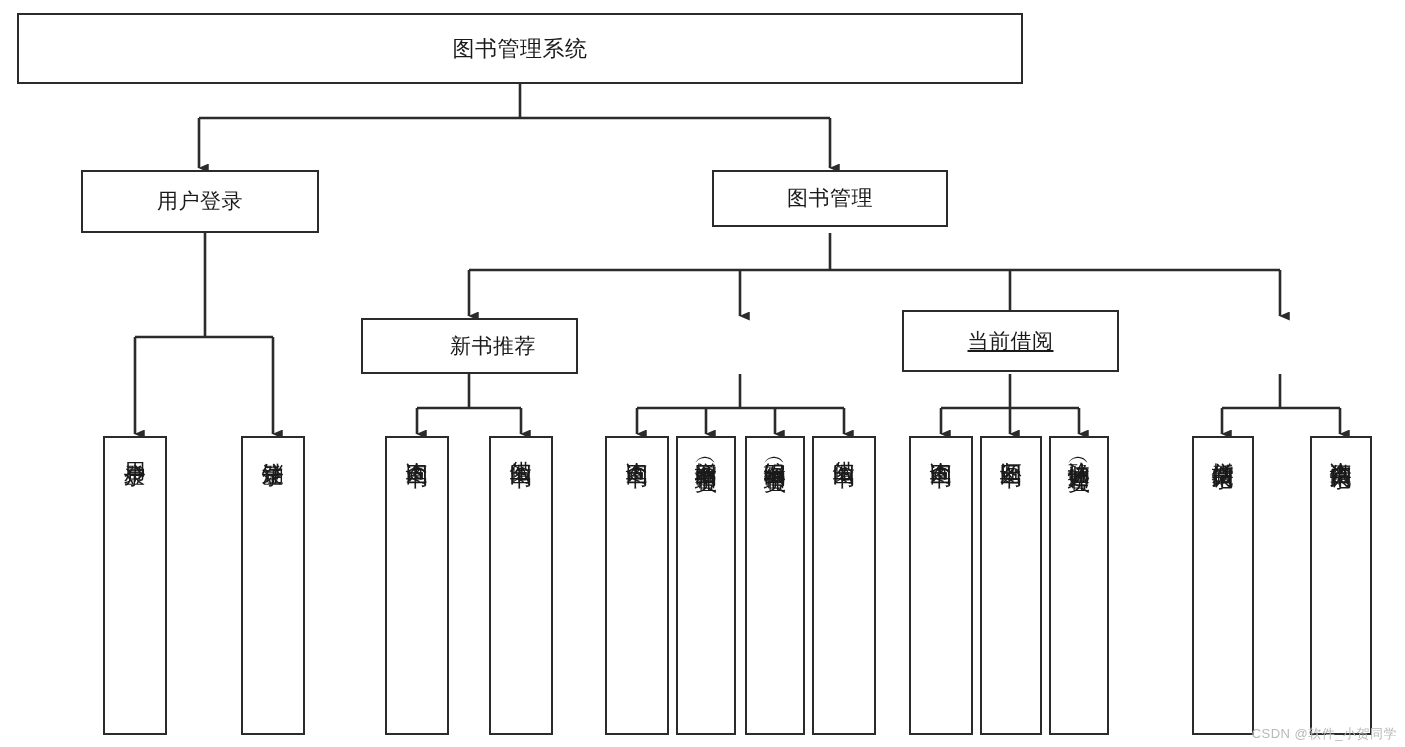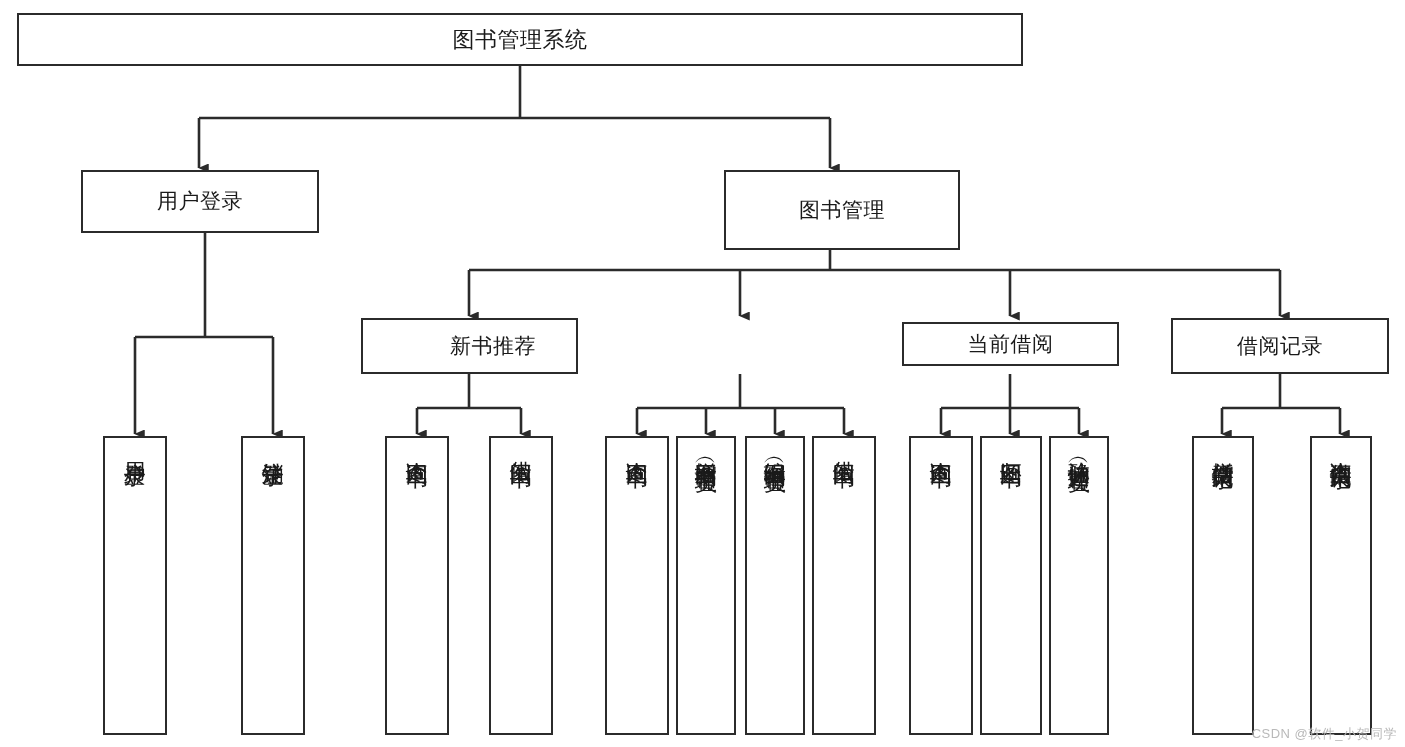--- a/index.html
+++ b/index.html
@@ -115,39 +115,36 @@
       <path d="M 1010 408 L 1010 434" marker-end="url(#arrow)"></path>
       <path d="M 1079 408 L 1079 434" marker-end="url(#arrow)"></path>
 
       <path d="M 1280 374 L 1280 408"></path>
       <path d="M 1222 408 L 1340 408"></path>
       <path d="M 1222 408 L 1222 434" marker-end="url(#arrow)"></path>
       <path d="M 1340 408 L 1340 434" marker-end="url(#arrow)"></path>
     </g>
   </svg>
 
-  <div class="node root" style="left:17px; top:13px; width:1006px; height:53px;">
+  <div class="node root" style="left:17px; top:13px; width:1006px; height:71px;">
     <span class="label">图书管理系统</span>
   </div>
 
   <div class="node lvl1" style="left:81px; top:170px; width:238px; height:63px;">
     <span class="label">用户登录</span>
   </div>
-  <div class="node lvl1" style="left:712px; top:170px; width:236px; height:80px;margin-left:12px;">
+  <div class="node lvl1" style="left:712px; top:170px; width:236px; height:57px;">
     <span class="label">图书管理</span>
   </div>
 
   <div class="node lvl2" style="left:361px; top:318px; width:217px; height:56px;padding-left:47px;">
     <span class="label">新书推荐</span>
   </div>
-  <div class="node lvl2" style="left:902px; top:322px; width:217px; height:44px;">
+  <div class="node lvl2" style="left:902px; top:310px; width:217px; height:62px;text-decoration:underline;">
     <span class="label">当前借阅</span>
-  </div>
-  <div class="node lvl2" style="left:1171px; top:318px; width:218px; height:56px;">
-    <span class="label">借阅记录</span>
   </div>
 
   <div class="node leaf" style="left:103px; top:436px; width:64px; height:299px;">
     <span class="label">用户登录</span>
   </div>
   <div class="node leaf" style="left:241px; top:436px; width:64px; height:299px;">
     <span class="label">注销登录</span>
   </div>
 
   <div class="node leaf" style="left:385px; top:436px; width:64px; height:299px;">

